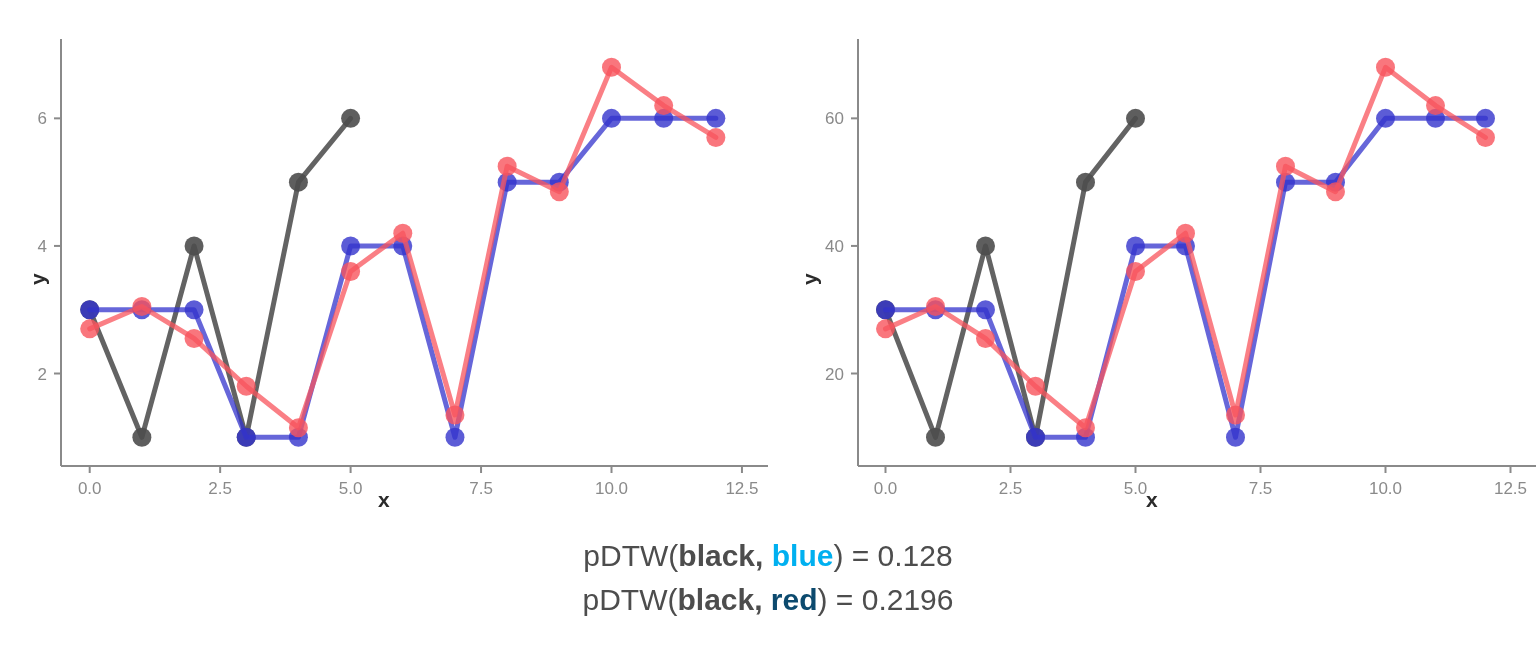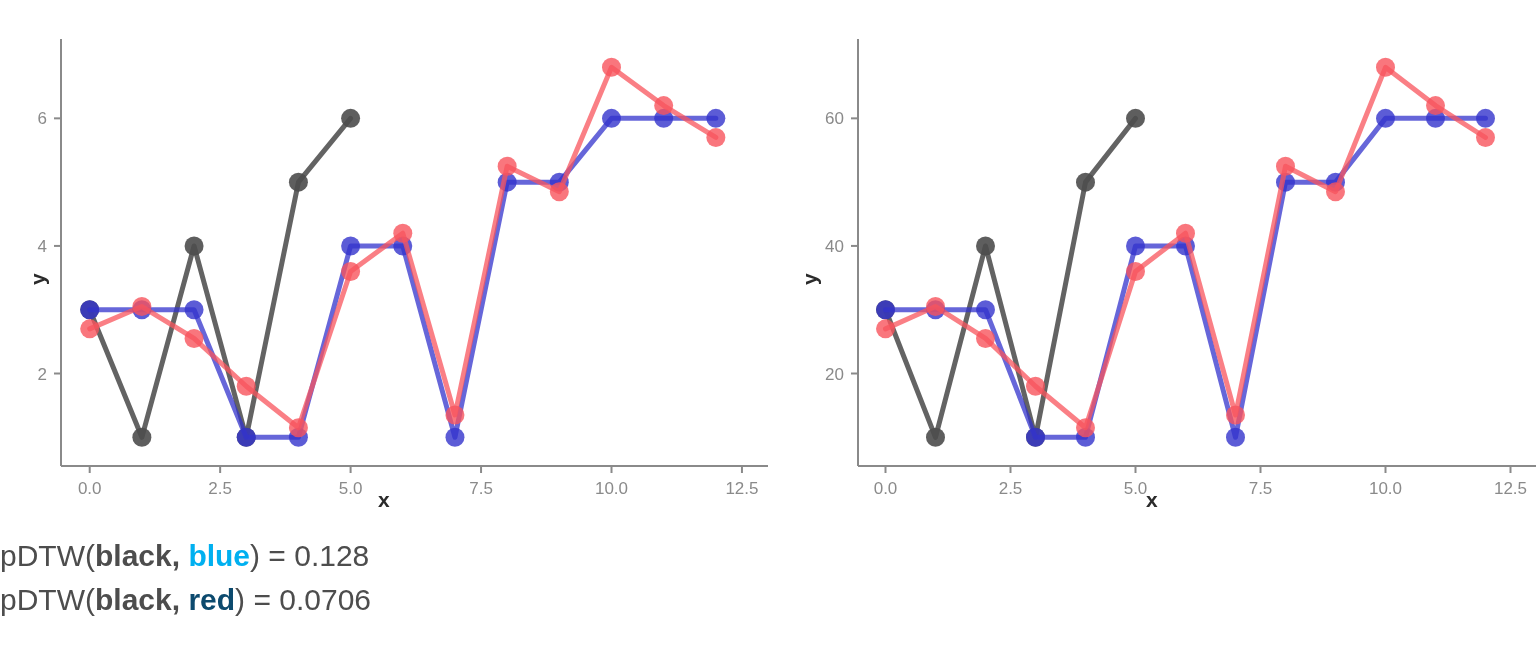--- a/index.html
+++ b/index.html
@@ -63,20 +63,21 @@
   .tick-label {
     font-family: "Liberation Sans", sans-serif;
     font-size: 17px;
     fill: #8a8a8a;
   }
   .annotation {
     position: absolute;
     left: 0;
     top: 534px;
     width: 1536px;
+    text-align: center;
     color: #4d4d4d;
     font-size: 30px;
     line-height: 1.45;
   }
   .annotation .line {
     display: block;
     white-space: pre;
   }
   .ann-bold { font-weight: bold; }
 </style>
@@ -224,16 +225,16 @@
           </g>
         </svg>
       <div class="axis-title-y" style="left:30px; top:285px;">y</div>
       <div class="axis-title-x">x</div>
     </div>
 
   </div>
 
   <div class="annotation">
     <span class="line" id="ann-line-0"><span>pDTW(</span><span class="ann-bold">black, </span><span class="ann-bold" style="color: rgb(0, 176, 240);">blue</span><span>) = </span><span>0.128</span></span>
-    <span class="line" id="ann-line-1"><span>pDTW(</span><span class="ann-bold">black, </span><span class="ann-bold" style="color: #0c4a6e;">red</span><span>) = </span><span>0.0706</span></span>
+    <span class="line" id="ann-line-1"><span>pDTW(</span><span class="ann-bold">black, </span><span class="ann-bold" style="color: #0c4a6e;">red</span><span>) = </span><span>0.2196</span></span>
   </div>
 
 </div>
 
 </body></html>

